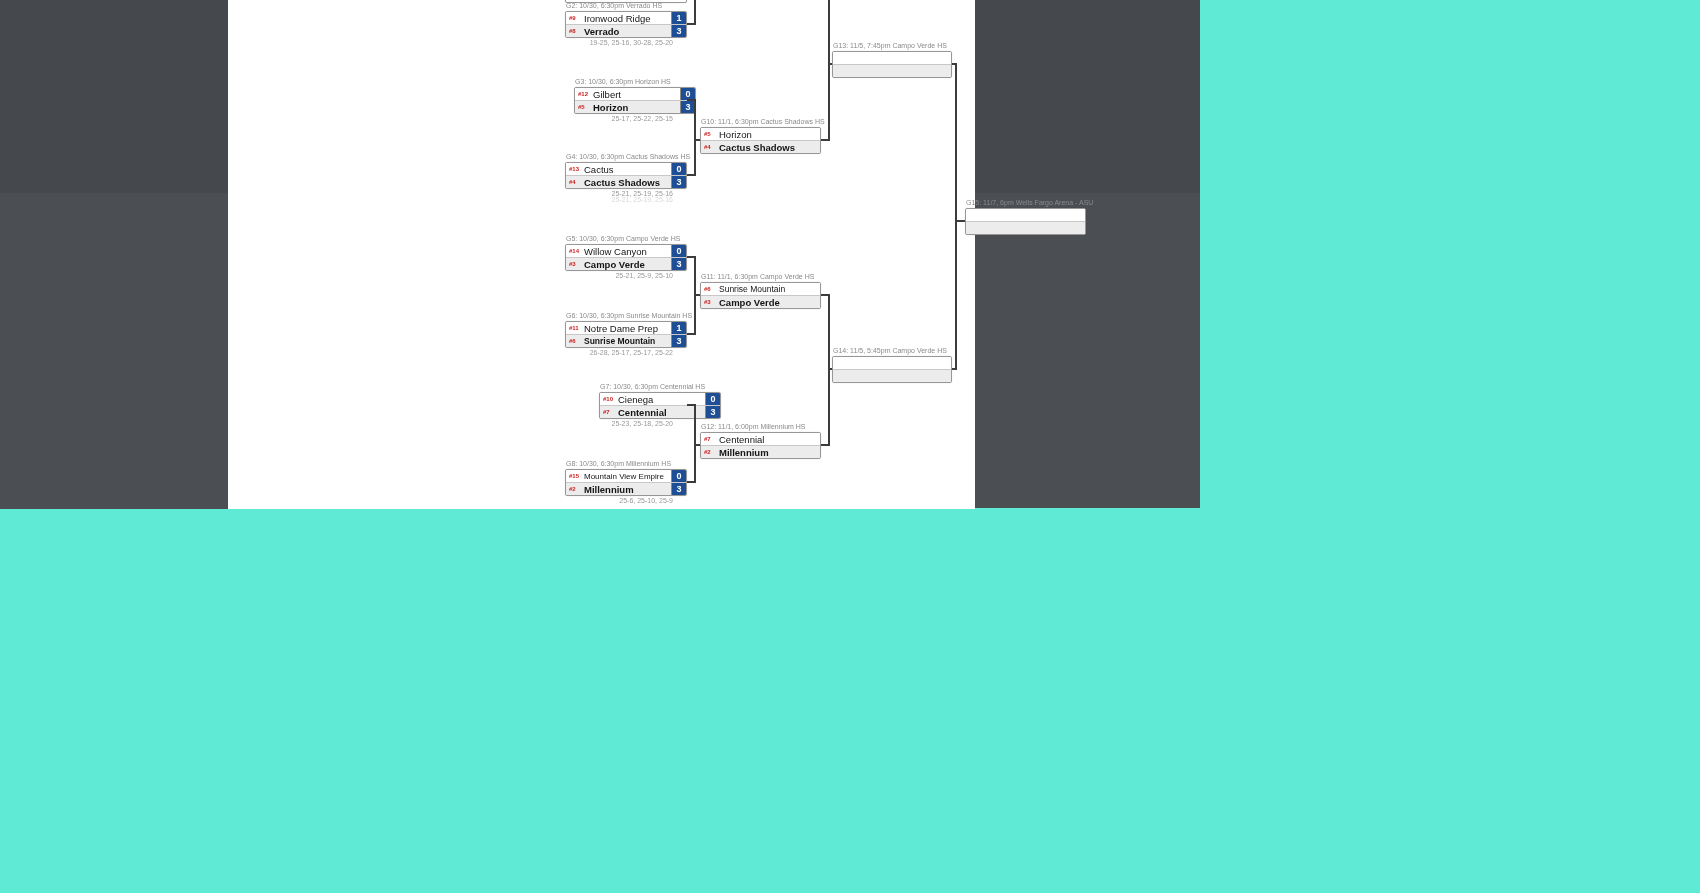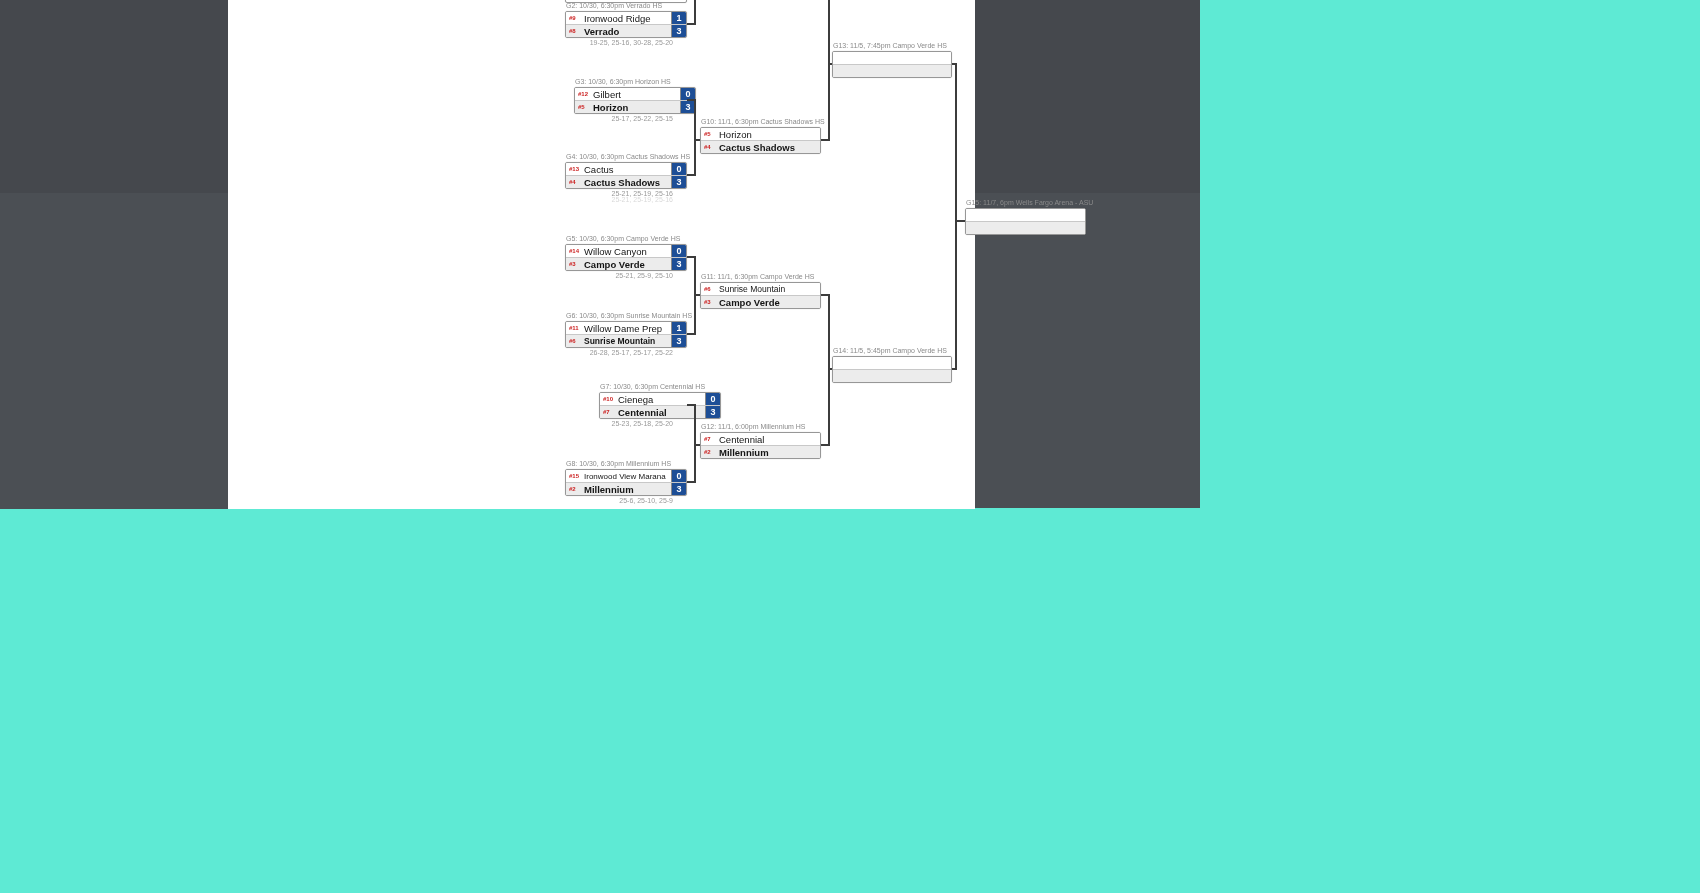--- a/index.html
+++ b/index.html
@@ -127,21 +127,21 @@
         </div>
       </div>
     </div>
     <div class="sets" style="top:272px">25-21, 25-9, 25-10</div>
 
     <div class="game" id="g6">
       <div class="glabel">G6: 10/30, 6:30pm Sunrise Mountain HS</div>
       <div class="gbox">
         <div class="trow">
           <span class="seed">#11</span>
-          <span class="tname">Willow Dame Prep</span>
+          <span class="tname">Notre Dame Prep</span>
           <span class="tscore">1</span>
         </div>
         <div class="trow bottom">
           <span class="seed">#6</span>
           <span class="tname" style="font-size: 8.5px;">Sunrise Mountain</span>
           <span class="tscore">3</span>
         </div>
       </div>
     </div>
     <div class="sets" style="top:349px">26-28, 25-17, 25-17, 25-22</div>
@@ -161,21 +161,21 @@
         </div>
       </div>
     </div>
     <div class="sets" style="top:420px">25-23, 25-18, 25-20</div>
 
     <div class="game" id="g8">
       <div class="glabel">G8: 10/30, 6:30pm Millennium HS</div>
       <div class="gbox">
         <div class="trow">
           <span class="seed">#15</span>
-          <span class="tname" style="font-size: 8px;">Ironwood View Marana</span>
+          <span class="tname" style="font-size: 8px;">Mountain View Empire</span>
           <span class="tscore">0</span>
         </div>
         <div class="trow bottom">
           <span class="seed">#2</span>
           <span class="tname">Millennium</span>
           <span class="tscore">3</span>
         </div>
       </div>
     </div>
     <div class="sets" style="top:497px">25-6, 25-10, 25-9</div>

